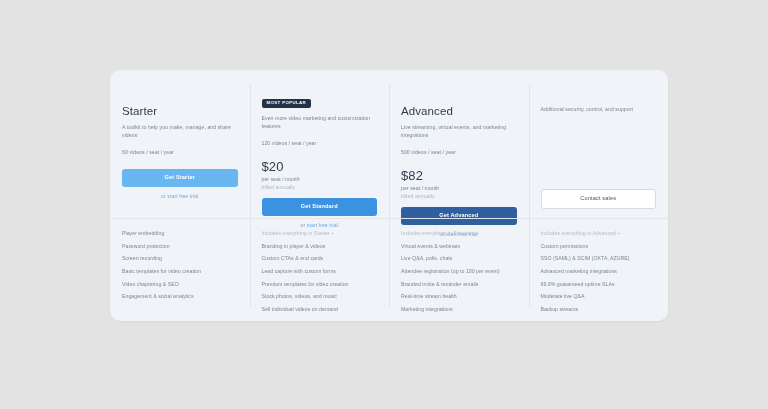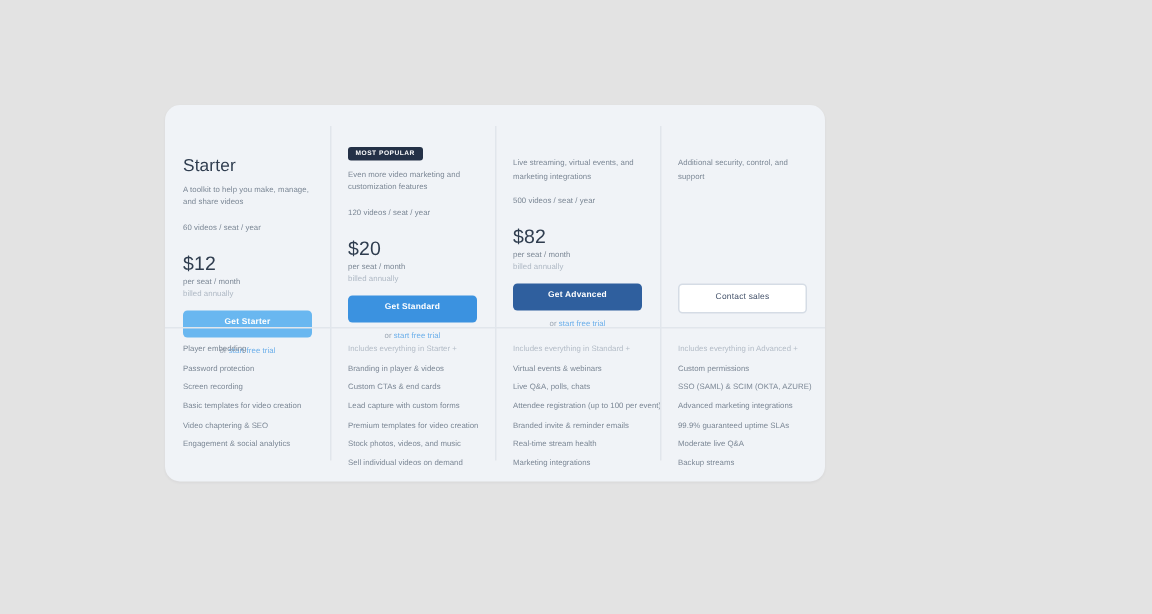--- a/index.html
+++ b/index.html
@@ -20,21 +20,21 @@
     position: relative;
     width: 768px;
     height: 409px;
     background: #e3e3e3;
   }
 
   .pricing-card {
     position: absolute;
     left: 110px;
     top: 70px;
-    width: 440px;
+    width: 558px;
     height: 251px;
     background: #f0f3f7;
     border-radius: 10px;
     box-shadow: 0 1px 2px rgba(30,40,60,0.05);
     overflow: hidden;
   }
 
   .columns {
     display: flex;
     width: 100%;
@@ -204,25 +204,20 @@
 <body>
 
 <div class="page">
   <div class="pricing-card">
     <div class="columns" id="columns">
         <div class="col">
           <div class="badge-spacer"></div>
           <div class="plan-name">Starter</div>
           <div class="plan-desc">A toolkit to help you make, manage, and share videos</div>
           <div class="plan-quota">60 videos / seat / year</div>
-          <div class="price-block">
-            <div class="price">$12</div>
-            <div class="price-unit">per seat / month</div>
-            <div class="price-billing">billed annually</div>
-          </div>
           <button class="cta cta-light">Get Starter</button>
           <div class="trial"><span>or </span><a href="#">start free trial</a></div>
           <div class="divider"></div>
           <ul class="features">
             <li>Player embedding</li>
             <li>Password protection</li>
             <li>Screen recording</li>
             <li>Basic templates for video creation</li>
             <li>Video chaptering &amp; SEO</li>
             <li>Engagement &amp; social analytics</li>
@@ -236,20 +231,21 @@
             <li class="muted">Includes everything in Starter +</li>
             <li>Branding in player &amp; videos</li>
             <li>Custom CTAs &amp; end cards</li>
             <li>Lead capture with custom forms</li>
             <li>Premium templates for video creation</li>
             <li>Stock photos, videos, and music</li>
             <li>Sell individual videos on demand</li>
           </ul></div>
         <div class="col">
           <div class="badge-spacer"></div>
+          <div class="plan-name">Advanced</div>
           <div class="plan-desc">Live streaming, virtual events, and marketing integrations</div>
           <div class="plan-quota">500 videos / seat / year</div>
           <div class="price-block">
             <div class="price">$82</div>
             <div class="price-unit">per seat / month</div>
             <div class="price-billing">billed annually</div>
           </div>
           <button class="cta cta-dark">Get Advanced</button>
           <div class="trial"><span>or </span><a href="#">start free trial</a></div>
           <div class="divider"></div>

